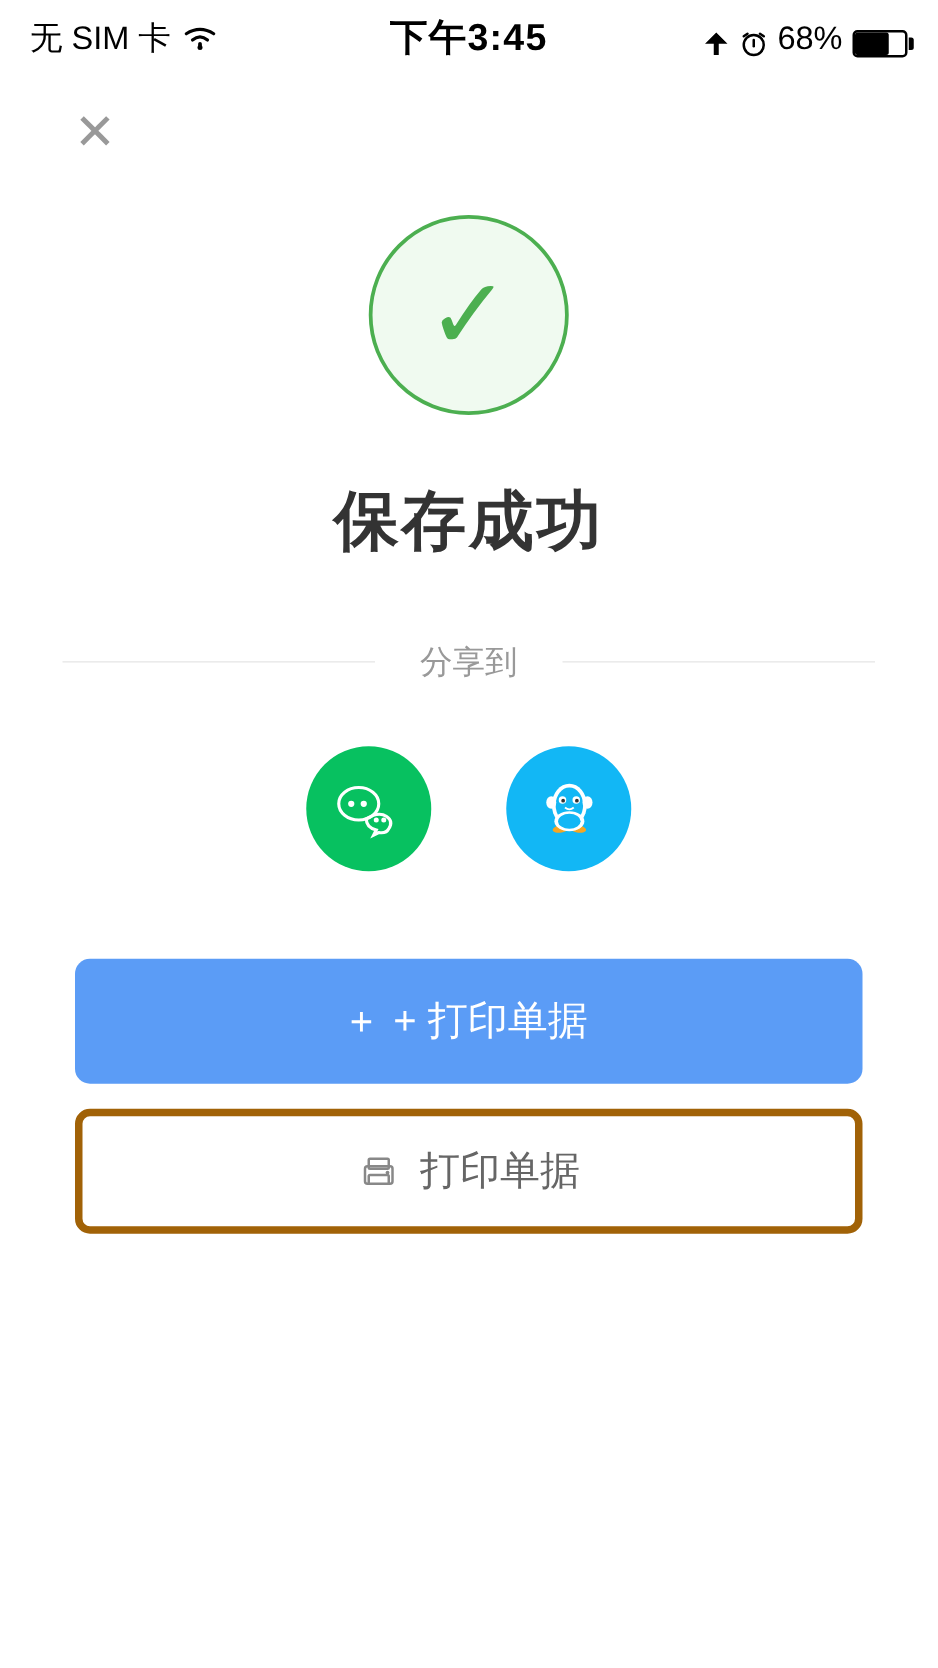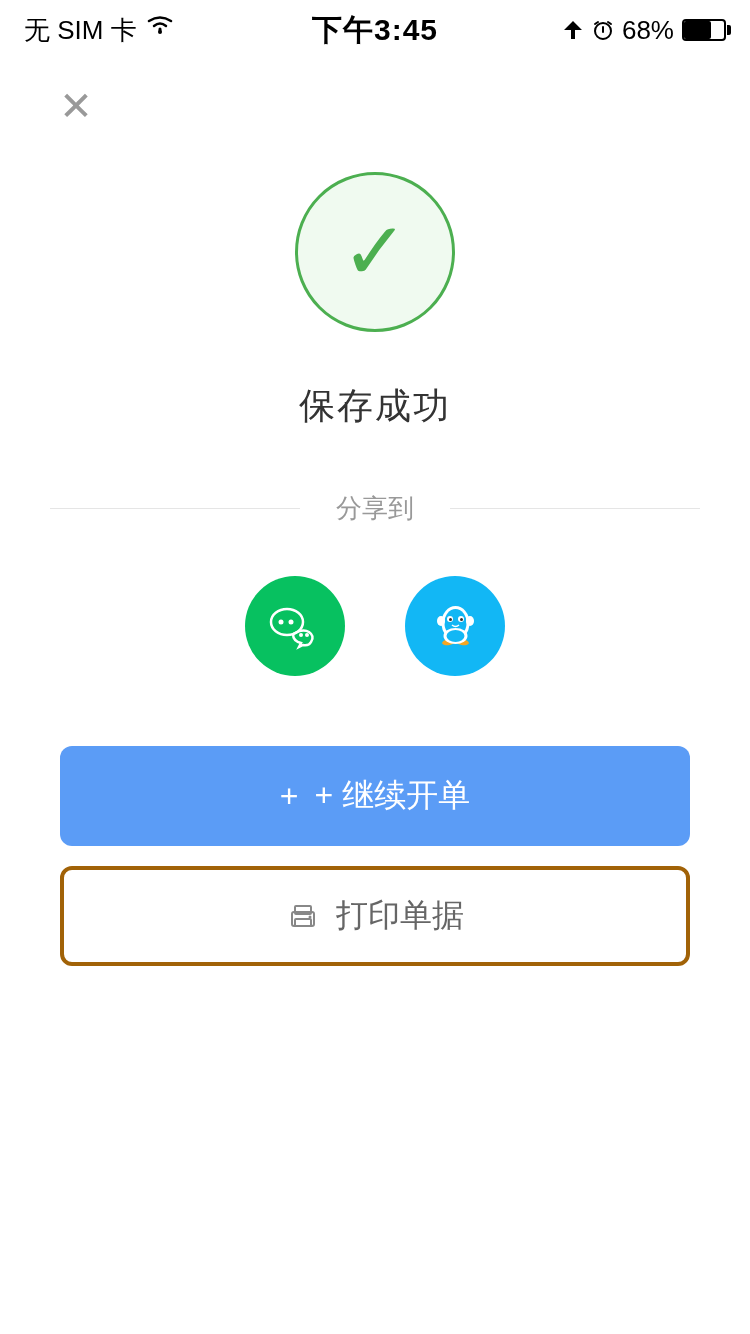--- a/index.html
+++ b/index.html
@@ -21,21 +21,21 @@
       background: #ffffff;
       display: flex;
       align-items: center;
       justify-content: space-between;
       padding: 0 24px;
       position: relative;
     }
 
     .status-left {
       display: flex;
-      align-items: flex-start;
+      align-items: center;
       gap: 7px;
       font-size: 26px;
       color: #000;
       font-weight: 500;
     }
 
     .wifi-icon {
       width: 32px;
       height: 22px;
       display: inline-block;
@@ -46,21 +46,21 @@
       left: 50%;
       transform: translateX(-50%);
       font-size: 30px;
       font-weight: 600;
       color: #000;
       letter-spacing: 1px;
     }
 
     .status-right {
       display: flex;
-      align-items: center;
+      align-items: flex-end;
       gap: 8px;
       font-size: 26px;
       color: #000;
     }
 
     .battery-icon {
       width: 44px;
       height: 22px;
       border: 2px solid #000;
       border-radius: 4px;
@@ -126,22 +126,22 @@
     }
 
     .checkmark {
       font-size: 80px;
       color: #4CAF50;
       line-height: 1;
     }
 
     
     .success-title {
-      font-size: 36px;
-      font-weight: 400;
+      font-size: 52px;
+      font-weight: 700;
       color: #333;
       margin-bottom: 60px;
       letter-spacing: 2px;
     }
 
     
     .share-divider {
       width: 100%;
       display: flex;
       align-items: center;
@@ -222,21 +222,21 @@
 
     .btn-primary {
       background: #5B9CF6;
       color: #fff;
       font-weight: 400;
     }
 
     .btn-secondary {
       background: #fff;
       color: #666;
-      border: 4px solid #a16207;
+      border: 6px solid #a16207;
     }
   </style>
 </head>
 <body>
 
 <div class="status-bar">
   <div class="status-left">
     <span>无 SIM 卡</span>
     <svg class="wifi-icon" viewBox="0 0 32 22" fill="none">
       <path d="M16 18 Q16 14 16 18" stroke="#000" stroke-width="3" stroke-linecap="round"></path>
@@ -318,21 +318,21 @@
         <ellipse cx="27.5" cy="37" rx="12" ry="8" fill="white"></ellipse>
         <ellipse cx="27.5" cy="37" rx="9" ry="6" fill="#12B7F5"></ellipse>
       </svg>
     </div>
   </div>
 
   <div class="buttons-section">
 
     <button class="btn btn-primary">
       <span style="font-size:32px;font-weight:300;">+</span>
-      <span style="font-size:32px;">+ 继续开单</span>
+      <span style="font-size:32px;">+ 打印单据</span>
     </button>
 
     <button class="btn btn-secondary">
       <svg width="34" height="34" viewBox="0 0 34 34" fill="none">
         <rect x="6" y="13" width="22" height="14" rx="2" stroke="#888" stroke-width="2" fill="none"></rect>
         <rect x="9" y="7" width="16" height="8" rx="1" stroke="#888" stroke-width="2" fill="none"></rect>
         <rect x="9" y="20" width="16" height="7" rx="1" stroke="#888" stroke-width="2" fill="white"></rect>
         <circle cx="24" cy="18" r="1.5" fill="#888"></circle>
       </svg>
       <span>打印单据</span>

